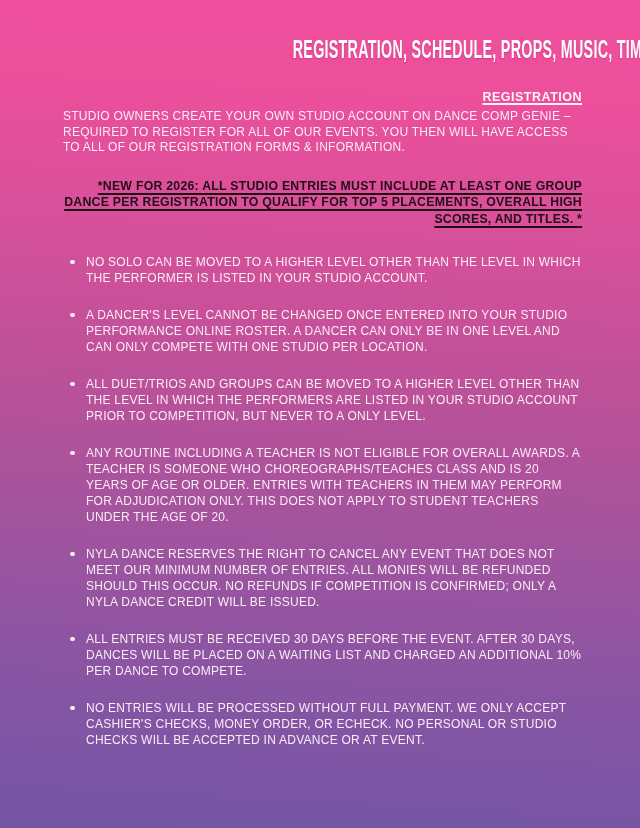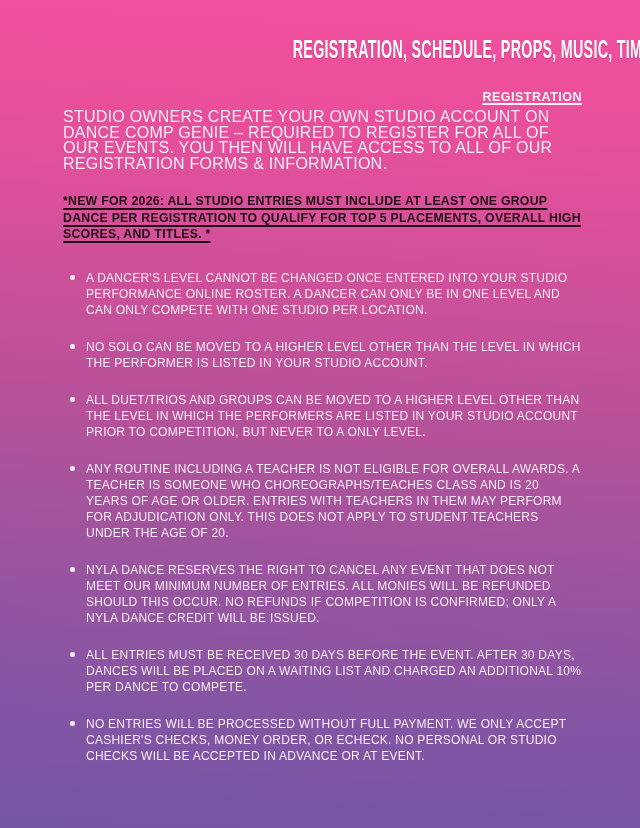--- a/index.html
+++ b/index.html
@@ -46,36 +46,37 @@
     font-weight: 700;
     letter-spacing: 0.5px;
     color: #fdf3f9;
     text-decoration: underline;
     text-decoration-thickness: 1.5px;
     text-underline-offset: 2px;
   }
   .intro-paragraph {
     margin-top: 5px;
     max-width: 522px;
-    font-size: 16px;
+    font-size: 12px;
     line-height: 15.5px;
     letter-spacing: 0.25px;
     color: #fbecf5;
   }
   .new-rule-notice {
     margin-top: 22px;
     max-width: 522px;
     font-size: 12.3px;
     font-weight: 700;
     line-height: 16.5px;
     letter-spacing: 0.25px;
     color: #200f16;
     text-decoration: underline;
     text-decoration-thickness: 1.5px;
     text-underline-offset: 2.5px;
+    text-align: right;
   }
   .rules-list {
     margin: 27px 0 0 0;
     padding: 0 0 0 7px;
     list-style: none;
     max-width: 512px;
   }
   .rules-list li {
     position: relative;
     padding-left: 16px;
@@ -104,21 +105,21 @@
     <span class="page-title">REGISTRATION, SCHEDULE, PROPS, MUSIC, TIME LIMITS, AND OTHER RULES</span>
   </div>
 
   <div class="section-heading">REGISTRATION</div>
 
   <p class="intro-paragraph">STUDIO OWNERS CREATE YOUR OWN STUDIO ACCOUNT ON DANCE COMP GENIE – REQUIRED TO REGISTER FOR ALL OF OUR EVENTS. YOU THEN WILL HAVE ACCESS TO ALL OF OUR REGISTRATION FORMS &amp; INFORMATION.</p>
 
   <p class="new-rule-notice">*NEW FOR 2026: ALL STUDIO ENTRIES MUST INCLUDE AT LEAST ONE GROUP DANCE PER REGISTRATION TO QUALIFY FOR TOP 5 PLACEMENTS, OVERALL HIGH SCORES, AND TITLES. *</p>
 
   <ul class="rules-list">
+    <li>NO SOLO CAN BE MOVED TO A HIGHER LEVEL OTHER THAN THE LEVEL IN WHICH THE PERFORMER IS LISTED IN YOUR STUDIO ACCOUNT.</li>
     <li>A DANCER'S LEVEL CANNOT BE CHANGED ONCE ENTERED INTO YOUR STUDIO PERFORMANCE ONLINE ROSTER. A DANCER CAN ONLY BE IN ONE LEVEL AND CAN ONLY COMPETE WITH ONE STUDIO PER LOCATION.</li>
-    <li>NO SOLO CAN BE MOVED TO A HIGHER LEVEL OTHER THAN THE LEVEL IN WHICH THE PERFORMER IS LISTED IN YOUR STUDIO ACCOUNT.</li>
     <li>ALL DUET/TRIOS AND GROUPS CAN BE MOVED TO A HIGHER LEVEL OTHER THAN THE LEVEL IN WHICH THE PERFORMERS ARE LISTED IN YOUR STUDIO ACCOUNT PRIOR TO COMPETITION, BUT NEVER TO A ONLY LEVEL.</li>
     <li>ANY ROUTINE INCLUDING A TEACHER IS NOT ELIGIBLE FOR OVERALL AWARDS. A TEACHER IS SOMEONE WHO CHOREOGRAPHS/TEACHES CLASS AND IS 20 YEARS OF AGE OR OLDER. ENTRIES WITH TEACHERS IN THEM MAY PERFORM FOR ADJUDICATION ONLY. THIS DOES NOT APPLY TO STUDENT TEACHERS UNDER THE AGE OF 20.</li>
     <li>NYLA DANCE RESERVES THE RIGHT TO CANCEL ANY EVENT THAT DOES NOT MEET OUR MINIMUM NUMBER OF ENTRIES. ALL MONIES WILL BE REFUNDED SHOULD THIS OCCUR. NO REFUNDS IF COMPETITION IS CONFIRMED; ONLY A NYLA DANCE CREDIT WILL BE ISSUED.</li>
     <li>ALL ENTRIES MUST BE RECEIVED 30 DAYS BEFORE THE EVENT. AFTER 30 DAYS, DANCES WILL BE PLACED ON A WAITING LIST AND CHARGED AN ADDITIONAL 10% PER DANCE TO COMPETE.</li>
     <li>NO ENTRIES WILL BE PROCESSED WITHOUT FULL PAYMENT. WE ONLY ACCEPT CASHIER'S CHECKS, MONEY ORDER, OR ECHECK. NO PERSONAL OR STUDIO CHECKS WILL BE ACCEPTED IN ADVANCE OR AT EVENT.</li>
   </ul>
 </div>
 
 </body></html>

